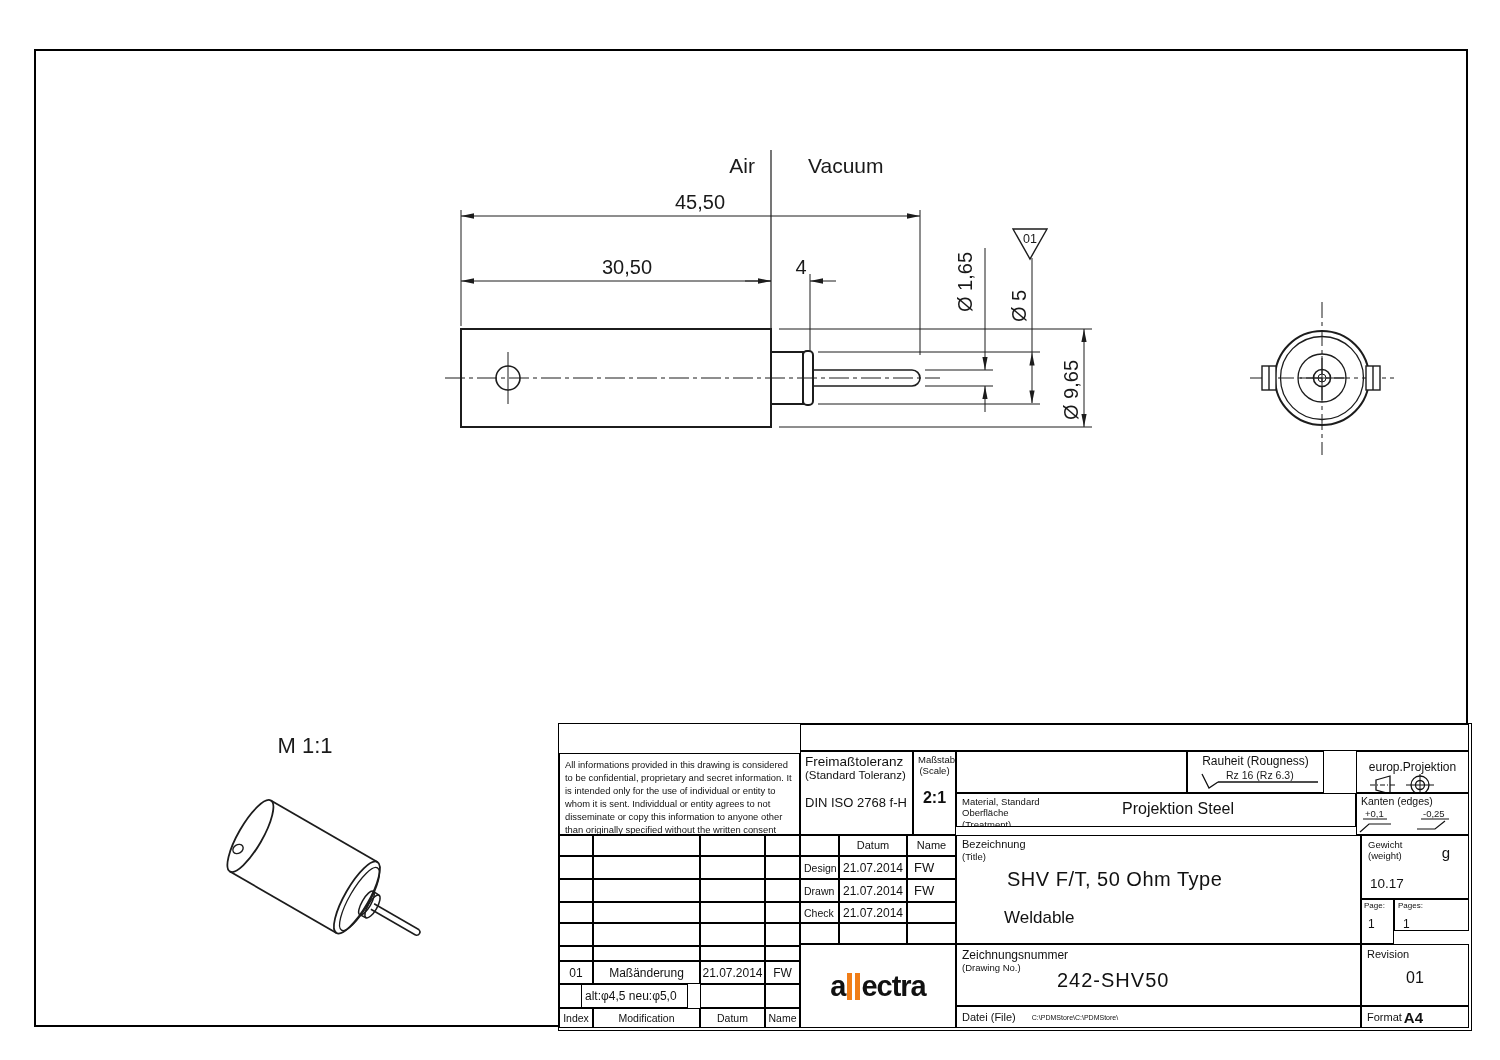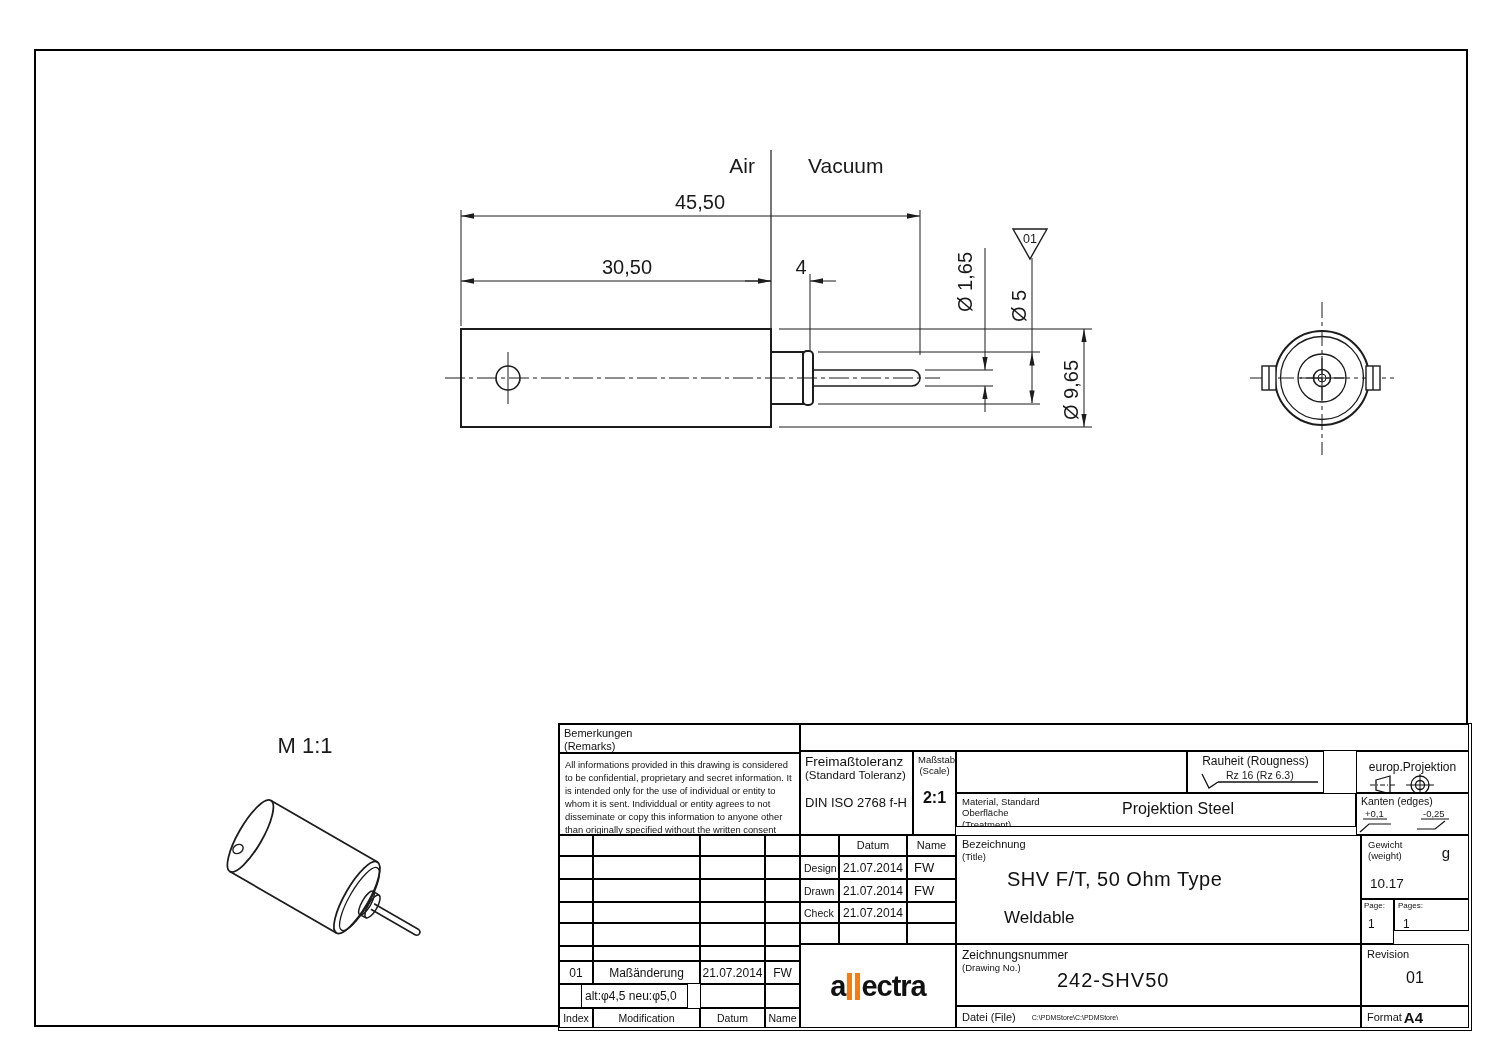--- a/index.html
+++ b/index.html
@@ -140,24 +140,20 @@
         <path d="M205,-3.2 A3.4,3.4 0 0 1 205,3.2"></path>
       </g>
     </g>
     <ellipse cx="238" cy="849" rx="5.5" ry="4.2" transform="rotate(-32 238 849)" stroke-width="1.4"></ellipse>
   </g>
   <text class="mtxt" x="305" y="753" text-anchor="middle">M 1:1</text>
 </svg>
 
 <div id="tb">
 
-  <div class="cell pad" style="left:0;top:0;width:241px;height:29px;">
-    <span class="lbl">Bemerkungen</span>
-    <span class="lbl">(Remarks)</span>
-  </div>
   <div class="cell" style="left:0;top:29px;width:241px;height:82px;">
     <span class="remarks-txt">All informations provided in this drawing is considered to be confidential, proprietary and secret information. It is intended only for the use of individual or entity to whom it is sent. Individdual or entity agrees to not disseminate or copy this information to anyone other than originally specified without the written consent Allectra GmbH.</span>
   </div>
 
   <div class="cell" style="left:0;top:111px;width:34px;height:21px;"></div>
   <div class="cell" style="left:34px;top:111px;width:107px;height:21px;"></div>
   <div class="cell" style="left:141px;top:111px;width:65px;height:21px;"></div>
   <div class="cell" style="left:206px;top:111px;width:35px;height:21px;"></div>
   <div class="cell" style="left:0;top:132px;width:34px;height:23px;"></div>
   <div class="cell" style="left:34px;top:132px;width:107px;height:23px;"></div>

